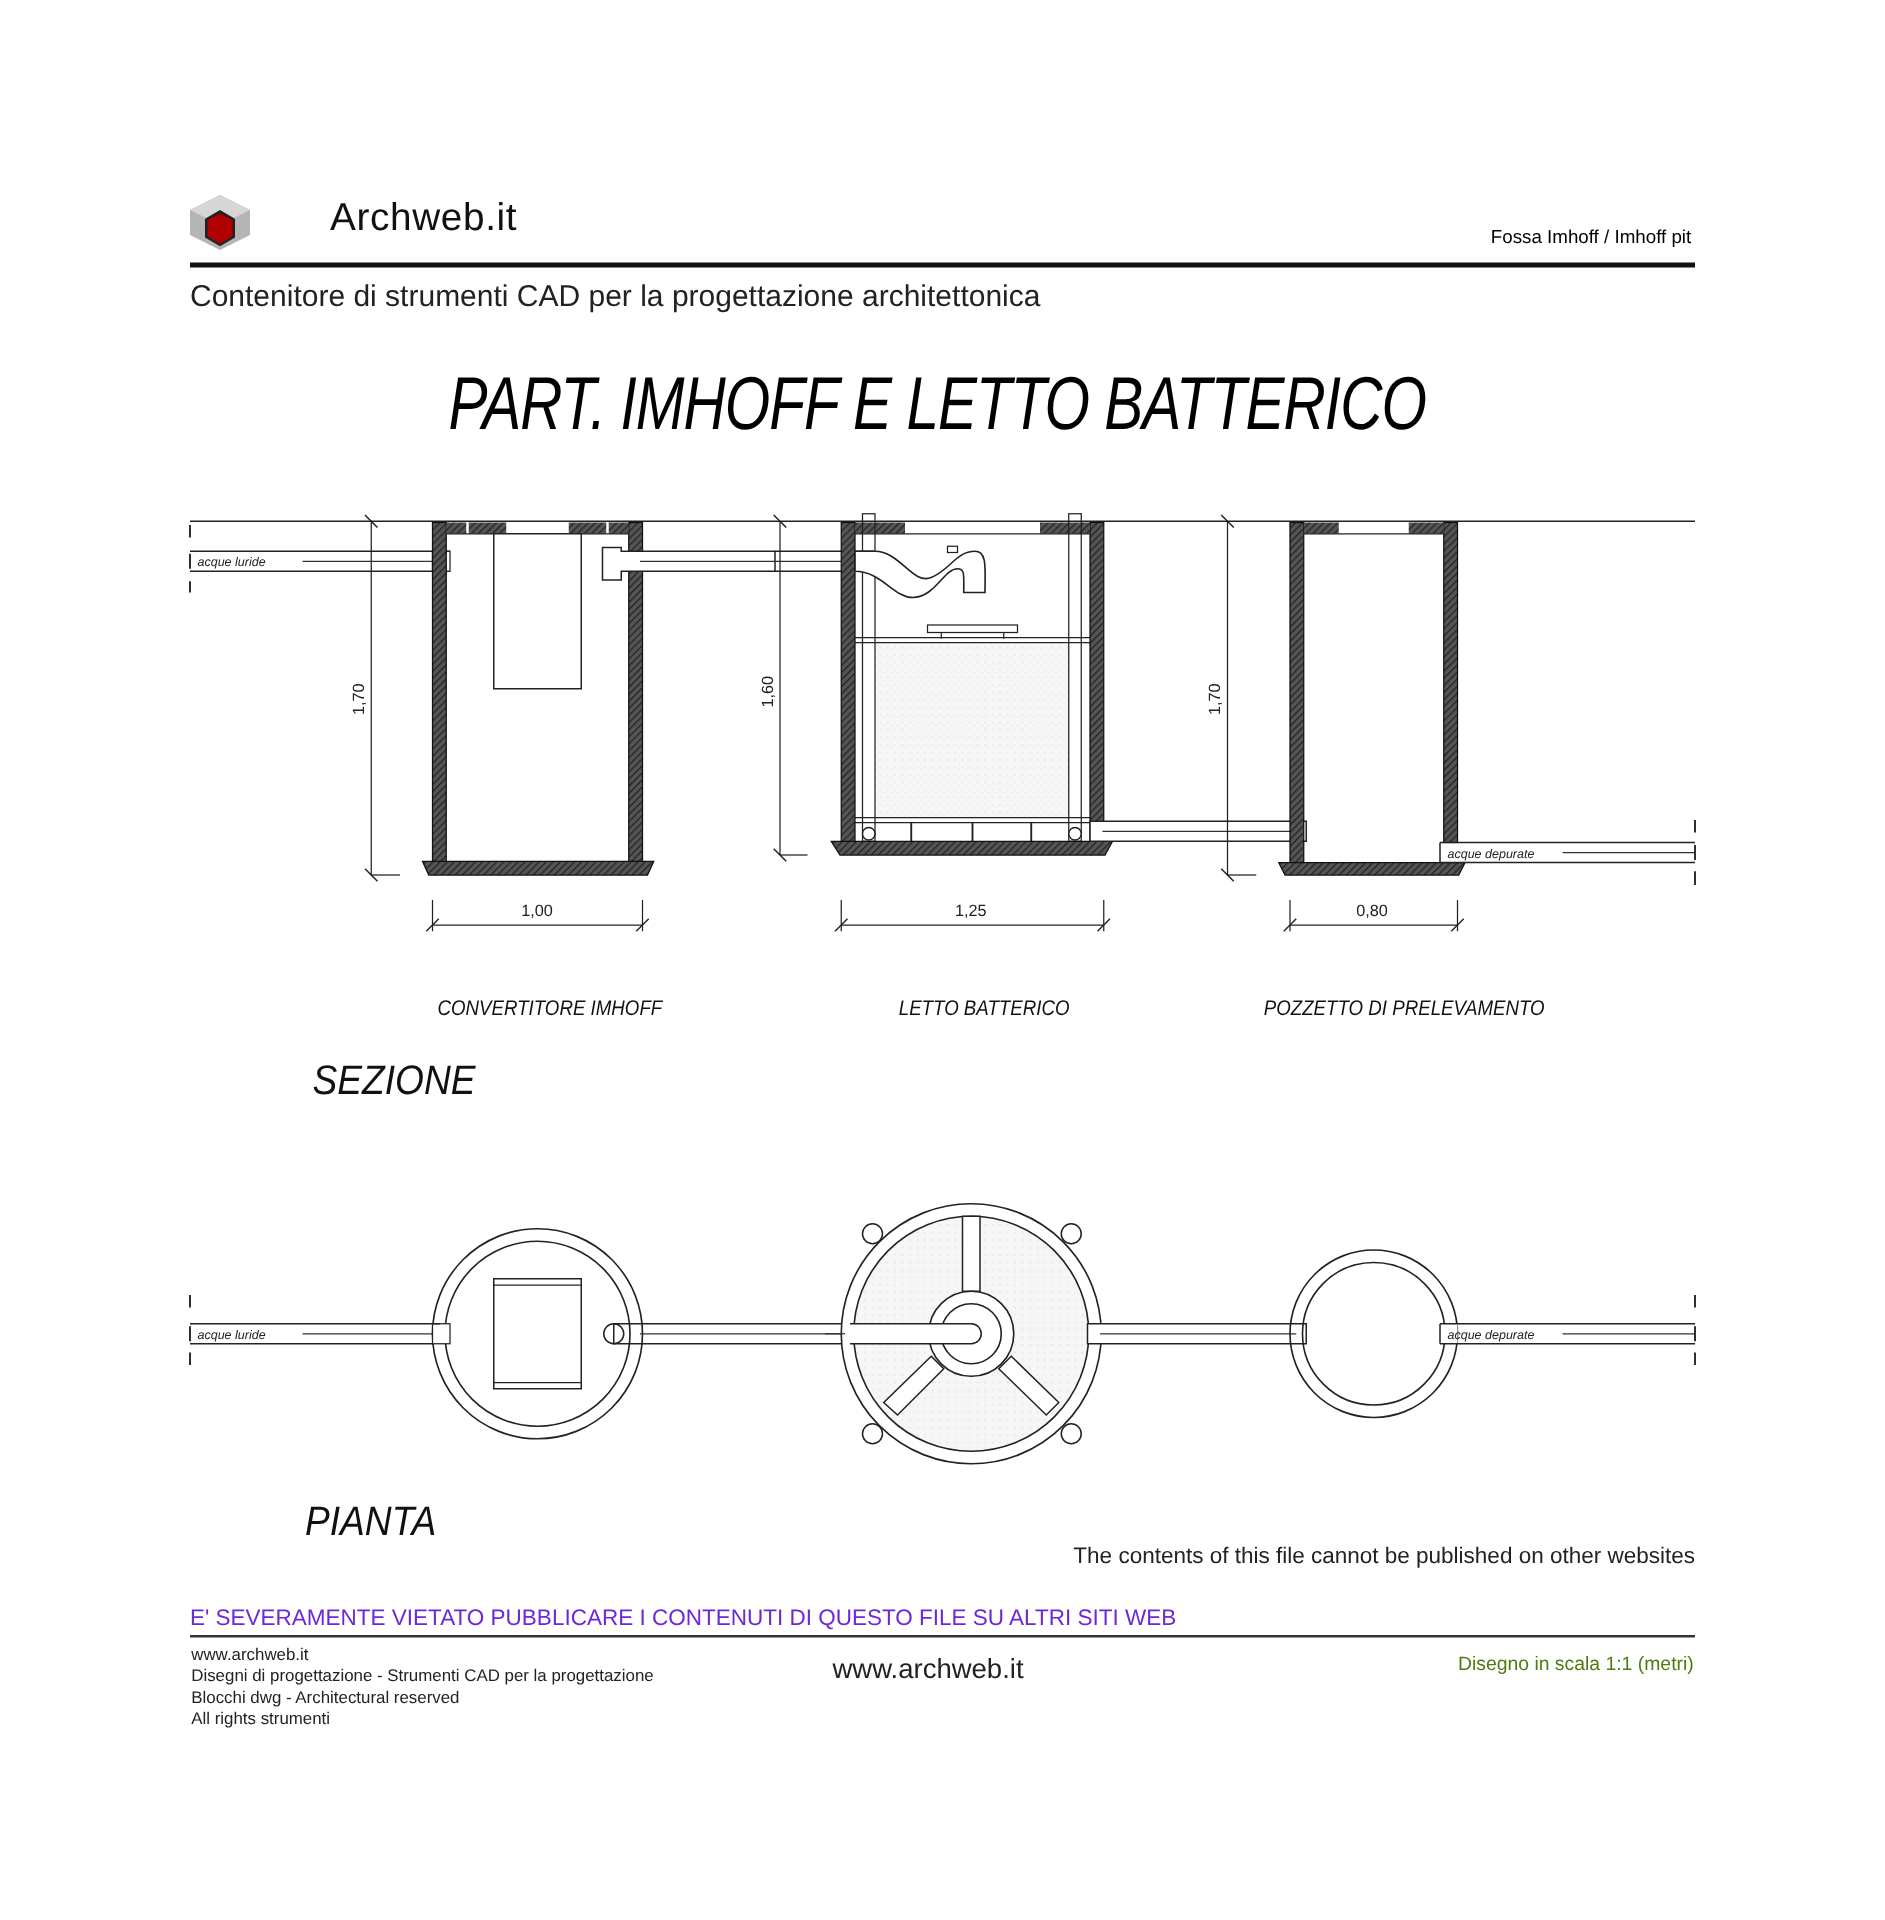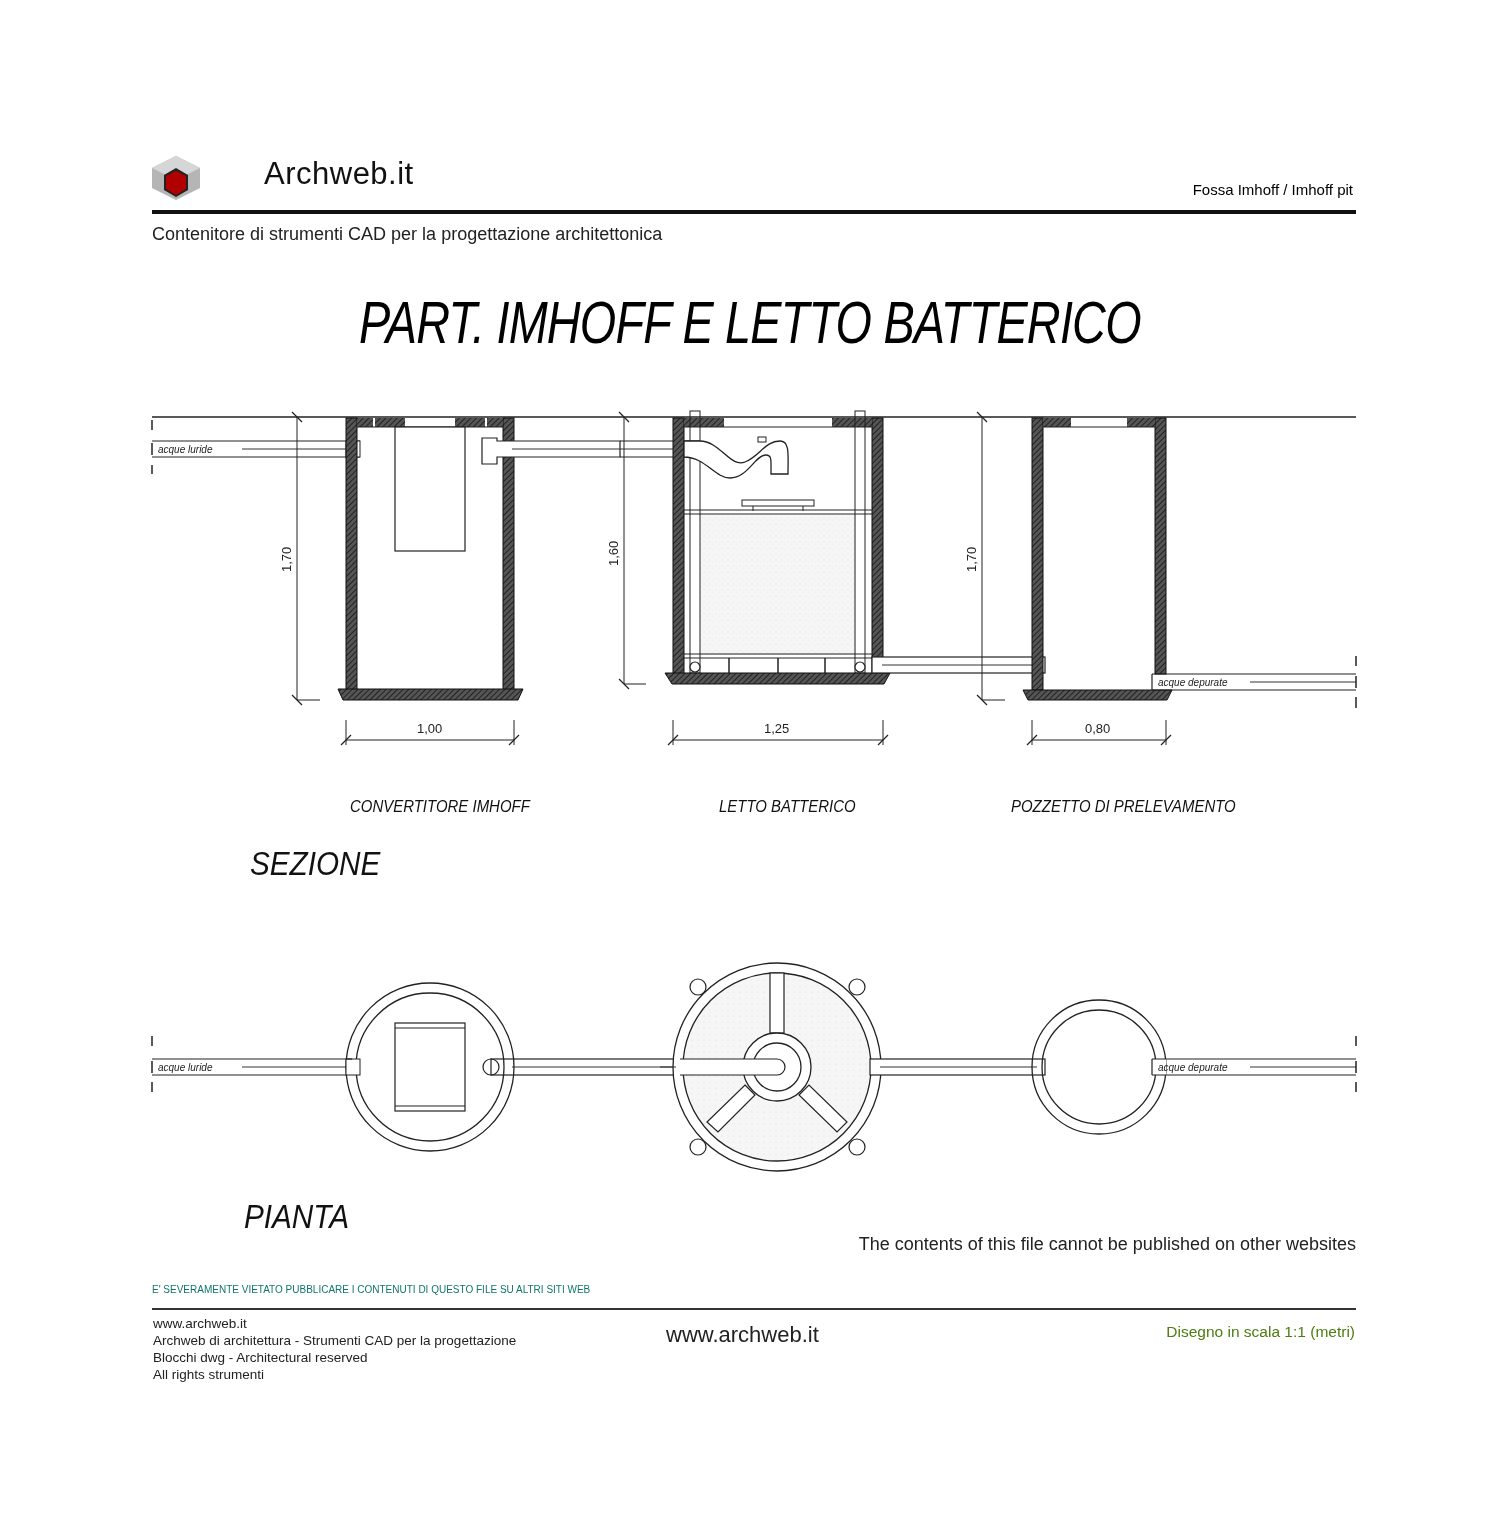--- a/index.html
+++ b/index.html
@@ -1,25 +1,25 @@
 <!DOCTYPE html>
 <html><head>
 <meta charset="utf-8">
 <style>
   html, body { margin:0; padding:0; background:#ffffff; }
   body { width:1508px; height:1536px; position:relative; overflow:hidden; font-family:"Liberation Sans", sans-serif; color:#111; }
   .abs { position:absolute; }
   .logo-text { left:222px; top:156px; font-size:31px; letter-spacing:0.5px; color:#111;margin-left:42px; }
   .subject { right:155px; top:181px; font-size:15px; color:#000000; }
   .rule-top { left:152px; top:210px; width:1204px; height:4px; background:#111; }
-  .tagline { left:152px; top:224px; font-size:18px; color:#222; }
+  .tagline { left:152px; top:224px; font-size:24px; color:#222; }
   .main-title { left:0; width:1508px; top:288px; text-align:center; font-size:60px; font-style:italic; transform:scaleX(0.78); transform-origin:735px 0; letter-spacing:-1px; color:#000; padding-left:0; }
   .caption { font-size:17px; font-style:italic; transform:scaleX(0.88); transform-origin:left top; color:#111; }
   .section-label { font-size:33px; font-style:italic; transform:scaleX(0.9); transform-origin:left top; color:#111; }
-  .warn-it { left:152px; top:1284px; font-size:10px; color:#0f766e; }
+  .warn-it { left:152px; top:1284px; font-size:18px; color:#6d28d9; }
   .warn-en { right:152px; top:1234px; font-size:18px; color:#222; }
   .rule-bot { left:152px; top:1308px; width:1204px; height:2px; background:#333; }
   .foot-left { left:153px; top:1315px; font-size:13.5px; line-height:17px; color:#222; }
   .foot-center { left:666px; top:1322px; font-size:22px; color:#222; }
   .foot-right { right:153px; top:1323px; font-size:15.5px; color:#4d7c0f; }
   svg text { font-family:"Liberation Sans", sans-serif; }
 </style>
 </head>
 <body>
 
@@ -244,18 +244,18 @@
   <text x="1158" y="1071" font-size="10" font-style="italic" fill="#222">acque depurate</text>
 </svg>
 
 <div class="abs section-label" style="left:244px;top:1198px;">PIANTA</div>
 
 <div class="abs warn-it">E' SEVERAMENTE VIETATO PUBBLICARE I CONTENUTI DI QUESTO FILE SU ALTRI SITI WEB</div>
 <div class="abs warn-en">The contents of this file cannot be published on other websites</div>
 <div class="abs rule-bot"></div>
 <div class="abs foot-left">
   <div>www.archweb.it</div>
-  <div>Archweb di architettura - Strumenti CAD  per la progettazione</div>
+  <div>Disegni di progettazione - Strumenti CAD  per la progettazione</div>
   <div>Blocchi dwg - Architectural reserved</div>
   <div>All rights strumenti</div>
 </div>
 <div class="abs foot-center">www.archweb.it</div>
 <div class="abs foot-right">Disegno in scala 1:1 (metri)</div>
 
 </body></html>

